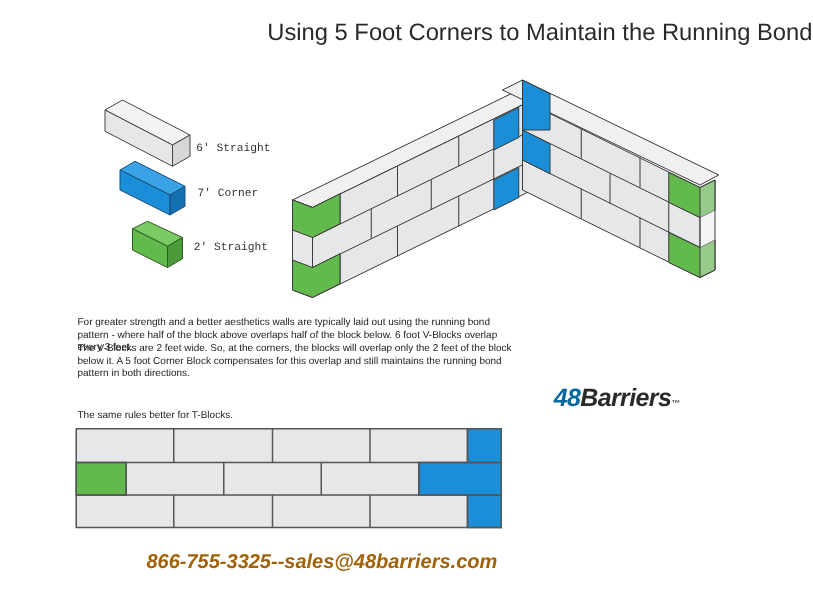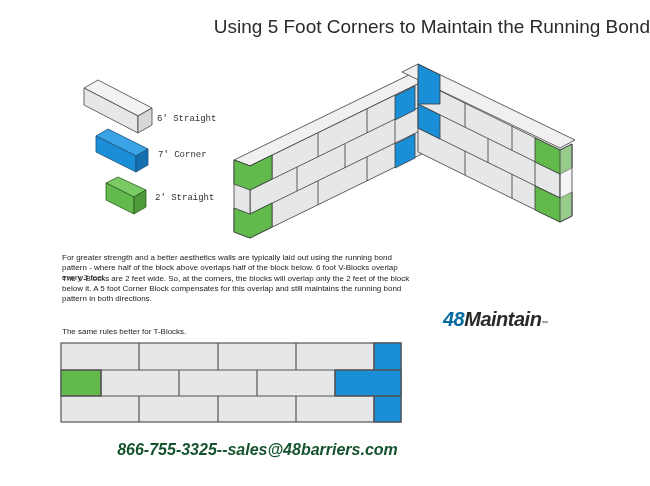--- a/index.html
+++ b/index.html
@@ -2,21 +2,21 @@
 <html><head>
 <meta charset="utf-8">
 <style>
   html,body{margin:0;padding:0;background:#fff;}
   body{width:650px;height:486px;position:relative;overflow:hidden;font-family:"Liberation Sans",sans-serif;}
   .title{position:absolute;left:0;width:650px;top:16px;text-align:right;font-size:19px;color:#2a2a2a;}
   .lbl{position:absolute;font-family:Liberation Mono, monospace;font-size:9px;color:#333;}
   .para{position:absolute;left:62px;width:350px;font-size:8px;line-height:10px;color:#222;margin:0;}
   .logo{position:absolute;left:443px;top:308px;font-size:20px;font-weight:bold;font-style:italic;letter-spacing:-0.5px;}
   .logo .n{color:#0369a1;} .logo .w{color:#2a2a2a;}
-  .contact{position:absolute;left:0;width:515px;top:441px;text-align:center;font-size:16px;font-weight:bold;font-style:italic;color:#14532d;}
+  .contact{position:absolute;left:0;width:515px;top:441px;text-align:center;font-size:16px;font-weight:bold;font-style:italic;color:#a16207;}
   svg{position:absolute;left:0;top:0;}
 </style>
 </head>
 <body>
 
 <div class="title">Using 5 Foot Corners to Maintain the Running Bond</div>
 
 <svg width="650" height="486">
 
   <g stroke="#444" stroke-width="0.8">
@@ -97,15 +97,15 @@
 </svg>
 
 <div class="lbl" style="left:157px;top:114px;">6' Straight</div>
 <div class="lbl" style="left:158px;top:150px;">7' Corner</div>
 <div class="lbl" style="left:155px;top:193px;">2' Straight</div>
 
 <p class="para" style="top:253px;">For greater strength and a better aesthetics walls are typically laid out using the running bond pattern - where half of the block above overlaps half of the block below.  6 foot V-Blocks overlap every 3 feet.</p>
 <p class="para" style="top:274px;">The V-Blocks are 2 feet wide. So, at the corners, the blocks will overlap only the 2 feet of the block below it.  A 5 foot Corner Block compensates for this overlap and still maintains the running bond pattern in both directions.</p>
 <p class="para" style="top:327px;">The same rules better for T-Blocks.</p>
 
-<div class="logo"><span class="n">48</span><span class="w">Maintain</span><span style="font-size:7px;color:#555;">™</span></div>
+<div class="logo"><span class="n">48</span><span class="w">Barriers</span><span style="font-size:7px;color:#555;">™</span></div>
 
 <div class="contact">866-755-3325--sales@48barriers.com</div>
 
 </body></html>

